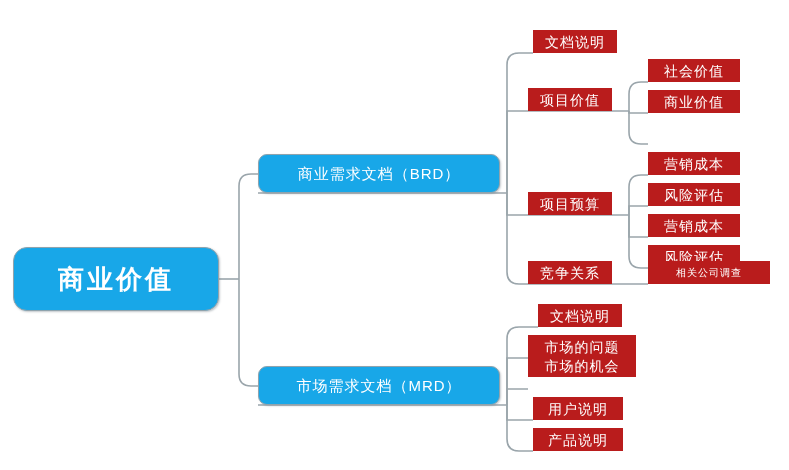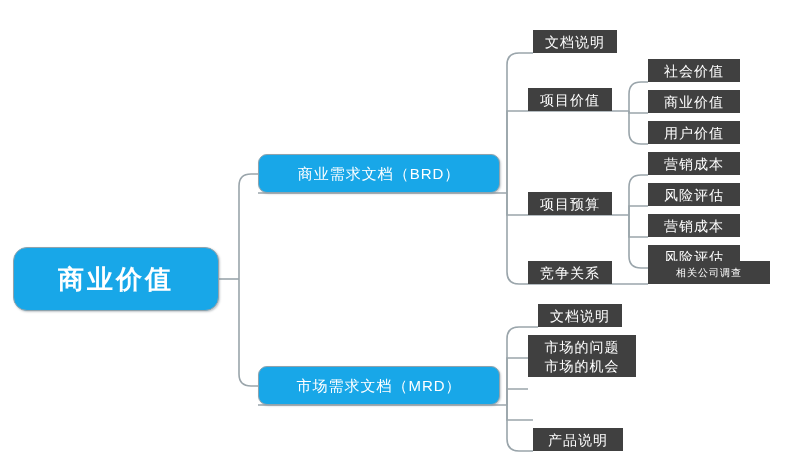--- a/index.html
+++ b/index.html
@@ -52,21 +52,21 @@
     background: #18A7E8;
     border: 1px solid #8fa3ad;
     border-radius: 9px;
     font-size: 15px;
     font-weight: normal;
     letter-spacing: 1px;
     box-shadow: 1px 1px 2px rgba(120,130,140,0.4);
   }
   
   .node.flat {
-    background: #404040;
+    background: #b91c1c;
     border: none;
     border-radius: 0;
     font-size: 14px;
     letter-spacing: 1px;
   }
   .node.flat.wide { font-size: 10px; }
 </style>
 </head>
 <body>
 
@@ -135,23 +135,20 @@
   <div class="node flat" style="left:528px; top:261px; width:84px; height:23px;">
     <span>竞争关系</span>
   </div>
 
   <div class="node flat" style="left:648px; top:59px; width:92px; height:23px;">
     <span>社会价值</span>
   </div>
   <div class="node flat" style="left:648px; top:90px; width:92px; height:23px;">
     <span>商业价值</span>
   </div>
-  <div class="node flat" style="left:648px; top:121px; width:92px; height:23px;">
-    <span>用户价值</span>
-  </div>
 
   <div class="node flat" style="left:648px; top:152px; width:92px; height:23px;">
     <span>营销成本</span>
   </div>
   <div class="node flat" style="left:648px; top:183px; width:92px; height:23px;">
     <span>风险评估</span>
   </div>
   <div class="node flat" style="left:648px; top:245px; width:92px; height:23px;">
     <span>风险评估</span>
   </div>
@@ -165,17 +162,20 @@
 
   <div class="node flat" style="left:538px; top:304px; width:84px; height:23px;">
     <span>文档说明</span>
   </div>
   <div class="node flat" style="left:528px; top:335px; width:108px; height:23px;">
     <span>市场的问题</span>
   </div>
   <div class="node flat" style="left:528px; top:354px; width:108px; height:23px;">
     <span>市场的机会</span>
   </div>
+  <div class="node flat" style="left:533px; top:397px; width:90px; height:23px;">
+    <span>用户说明</span>
+  </div>
   <div class="node flat" style="left:533px; top:428px; width:90px; height:23px;">
     <span>产品说明</span>
   </div>
 
 </div>
 
 </body></html>

